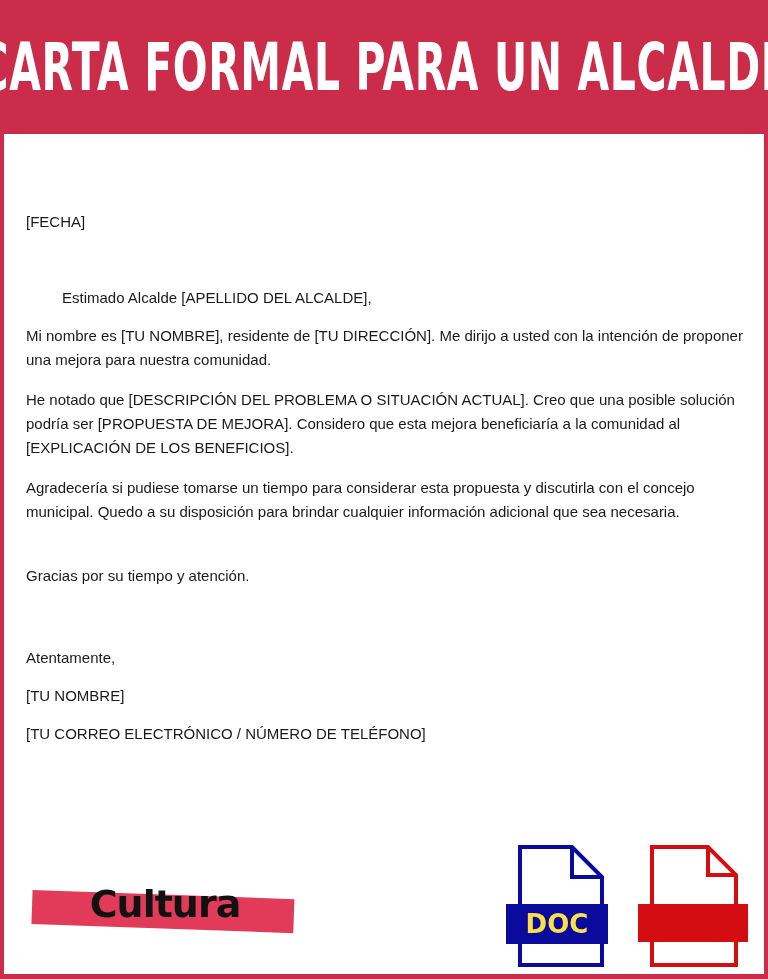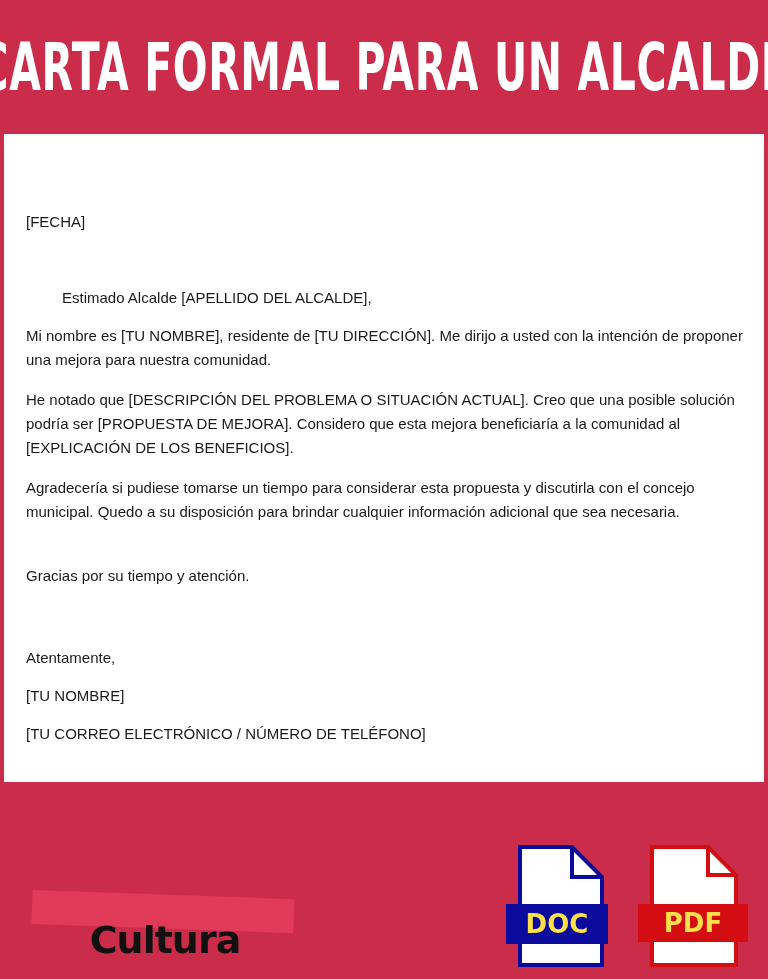--- a/index.html
+++ b/index.html
@@ -16,21 +16,21 @@
       font-weight: bold;
       font-size: 66px;
       letter-spacing: 1px;
       transform: scaleX(0.62);
       transform-origin: center;
       white-space: nowrap;
       line-height: 1;
       margin-top: 2px;
     }
     .page {
-      position: absolute; left: 4px; top: 134px; width: 760px; height: 648px;
+      position: absolute; left: 4px; top: 134px; width: 760px; height: 840px;
       background: #ffffff;
     }
     .letter {
       position: absolute; left: 22px; top: 76px; width: 730px;
       font-family: "Liberation Sans", sans-serif;
       font-size: 15px; color: #1a1a1a;
       line-height: 24px;
     }
     .letter p { margin: 0; }
     .p-block { position: absolute; width: 724px; }
@@ -42,21 +42,21 @@
       background: #e23b5a;
       transform: rotate(2deg);
       transform-origin: left center;
     }
     .logo-line {
       position: absolute; left: 0; width: 270px; text-align: center;
       font-family: "DejaVu Sans", sans-serif; font-weight: bold;
       color: #111111; letter-spacing: -1px;
     }
     .logo-l1 { top: 2px; font-size: 38px; left: -6px; }
-    .logo-l2 { top: 44px; font-size: 38px; margin-top: 36px; }
+    .logo-l2 { top: 44px; font-size: 38px; }
     .logo-l3 { top: 86px; font-size: 38px; }
     .file-icon { position: absolute; }
     .file-label {
       position: absolute; left: 0; top: 62px; width: 100%; height: 38px;
       color: #fde047; font-family: "DejaVu Sans", sans-serif; font-weight: bold;
       font-size: 26px; display: flex; align-items: center; justify-content: center;
     }
   </style>
 </head>
 <body>
@@ -92,14 +92,13 @@
   </svg>
   <div class="file-label" style="top:60px; height:40px;">DOC</div>
 </div>
 
 <div class="file-icon" style="left:638px; top:844px; width:110px; height:124px;">
   <svg width="110" height="124" viewBox="0 0 110 124">
     <path d="M14 3 H70 L98 31 V121 H14 Z" fill="#ffffff" stroke="#d40d12" stroke-width="4"></path>
     <path d="M70 3 V31 H98" fill="none" stroke="#d40d12" stroke-width="4"></path>
     <rect x="0" y="60" width="110" height="38" fill="#d40d12"></rect>
   </svg>
-  <div class="file-label" style="top:60px; height:38px;">PDF</div>
 </div>
 
 </body></html>

